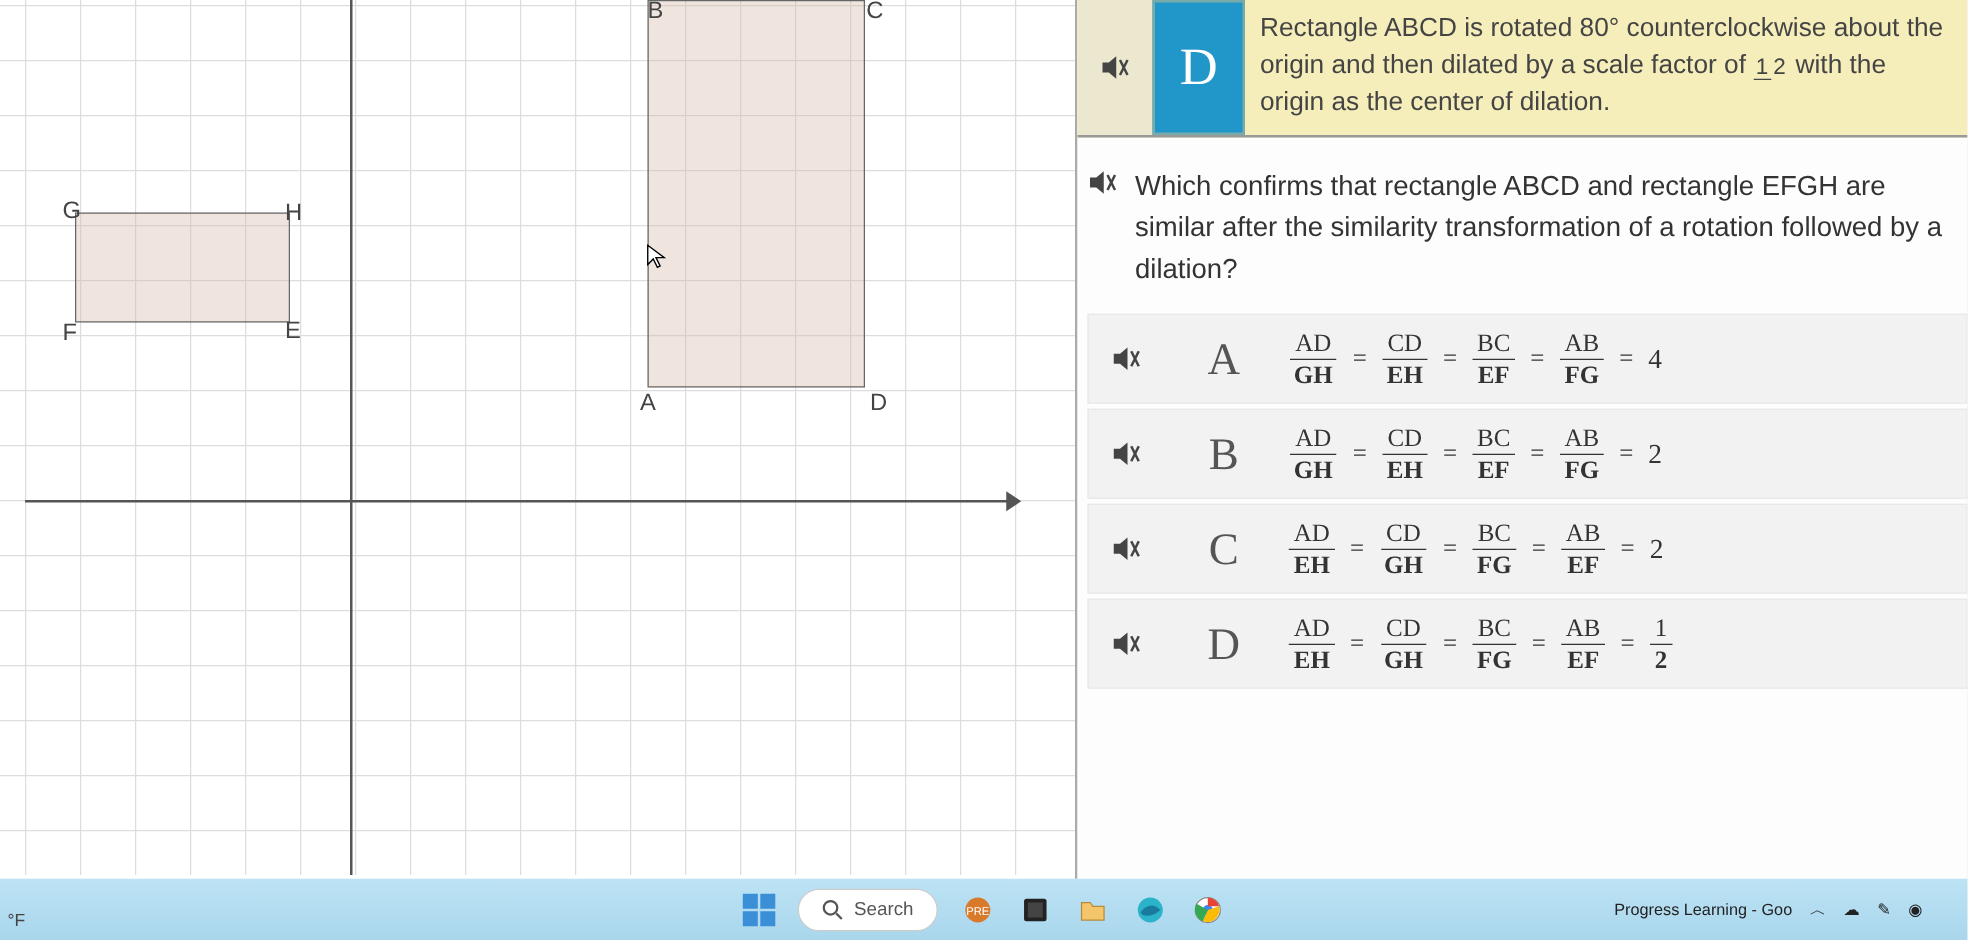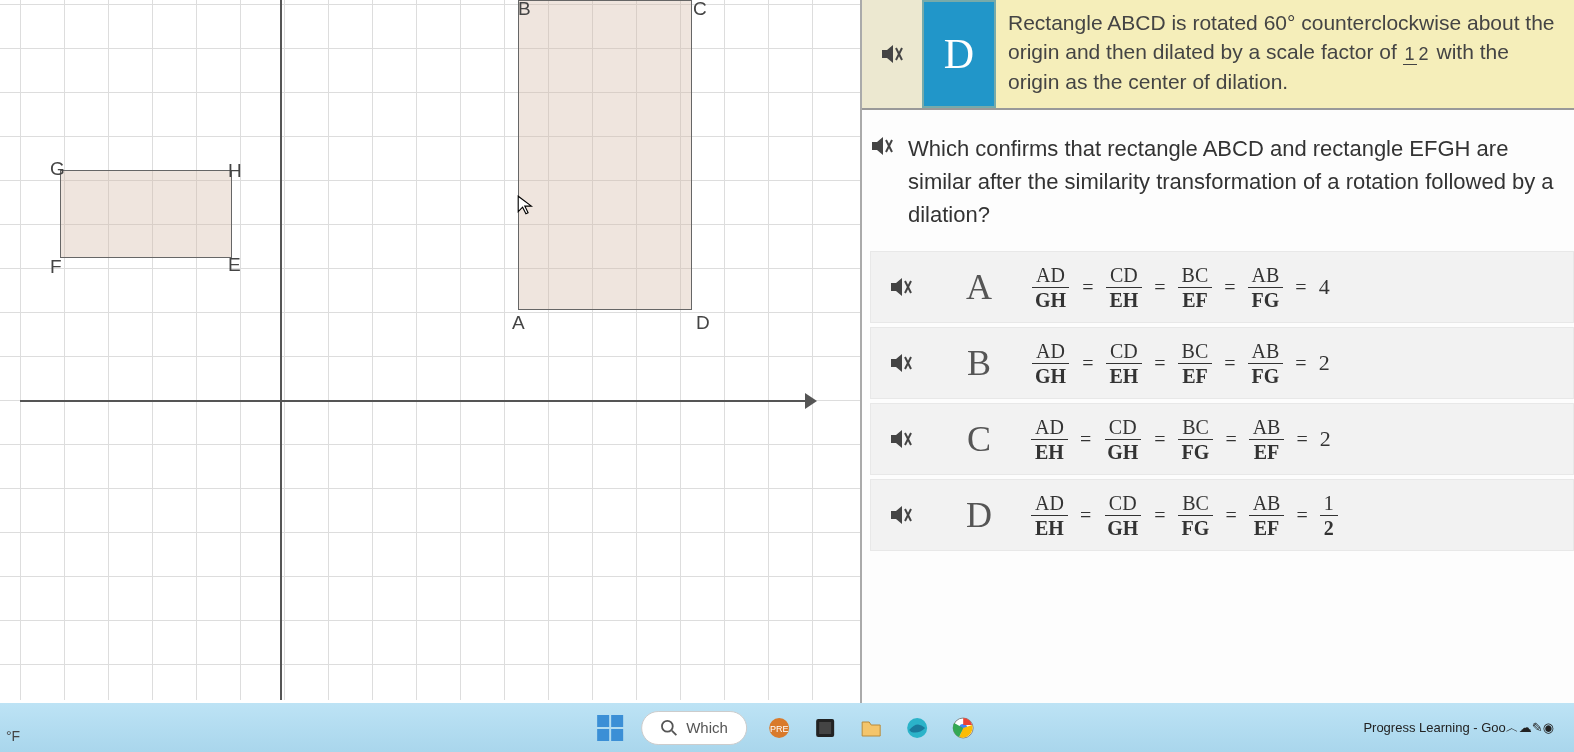--- a/index.html
+++ b/index.html
@@ -44,21 +44,21 @@
   .eq-sign { padding: 0 2px; }
 
   .speaker-ico svg { width: 24px; height: 20px; }
   .speaker-ico { color:#444; }
 
   .taskbar { position:absolute; bottom:0; left:0; width:1574px; height:49px; background: linear-gradient(#bde3f5,#a9d6ec); display:flex; align-items:center; }
   .taskbar .center { position:absolute; left:50%; transform:translateX(-50%); display:flex; align-items:center; gap:18px; }
   .taskbar .search { display:flex; align-items:center; gap:8px; background:#fff; border-radius:20px; padding:6px 18px; height:34px; border:1px solid #ccc; }
   .taskbar .search .mag { width:18px; height:18px; }
   .taskbar .search span { font-size:15px; color:#555; }
-  .taskbar .right { position:absolute; right:20px; display:flex; align-items:center; font-size:13px; color:#222; }
+  .taskbar .right { position:absolute; right:36px; display:flex; align-items:center; gap:14px; font-size:13px; color:#222; }
   .taskbar .tb-ico { width:28px; height:28px; display:flex; align-items:center; justify-content:center; }
   .taskbar .tb-ico svg { width:24px; height:24px; }
   .win-logo { width:26px; height:26px; display:grid; grid-template-columns:1fr 1fr; grid-template-rows:1fr 1fr; gap:2px; }
   .win-logo div { background:#3b8fd6; }
   .temp-label { position:absolute; left:6px; bottom:8px; font-size:14px; color:#444; }
 </style>
 </head>
 <body>
 
 <div class="screen">
@@ -125,21 +125,21 @@
       <div class="info-row">
         <div class="speaker-cell speaker-ico">
           <svg viewBox="0 0 24 20">
               <polygon points="2,6 7,6 13,1 13,19 7,14 2,14" fill="#444"></polygon>
               <line x1="16" y1="4" x2="22" y2="16" stroke="#444" stroke-width="2"></line>
               <line x1="22" y1="4" x2="16" y2="16" stroke="#444" stroke-width="2"></line>
             </svg>
         </div>
         <div class="letter-badge">D</div>
         <div class="desc">
-          <span>Rectangle ABCD is rotated 60° counterclockwise about the origin and then dilated by a scale factor of </span>
+          <span>Rectangle ABCD is rotated 80° counterclockwise about the origin and then dilated by a scale factor of </span>
           <span class="frnum"><span class="t">1</span><span class="b">2</span></span>
           <span> with the origin as the center of dilation.</span>
         </div>
       </div>
 
       <div class="question-row">
         <div class="spk speaker-ico">
           <svg viewBox="0 0 24 20">
               <polygon points="2,6 7,6 13,1 13,19 7,14 2,14" fill="#444"></polygon>
               <line x1="16" y1="4" x2="22" y2="16" stroke="#444" stroke-width="2"></line>
@@ -296,21 +296,21 @@
           <div></div>
           <div></div>
           <div></div>
           <div></div>
         </div>
       <div class="search">
         <svg class="mag" viewBox="0 0 20 20">
             <circle cx="8" cy="8" r="6" fill="none" stroke="#555" stroke-width="2"></circle>
             <line x1="13" y1="13" x2="18" y2="18" stroke="#555" stroke-width="2"></line>
           </svg>
-        <span>Which</span>
+        <span>Search</span>
       </div>
       <div class="tb-ico">
           <svg viewBox="0 0 24 24">
             <circle cx="12" cy="12" r="10" fill="#d97a2b"></circle>
             <text x="12" y="16" text-anchor="middle" font-size="9" fill="#fff">PRE</text>
           </svg>
         </div>
       <div class="tb-ico">
           <svg viewBox="0 0 24 24">
             <rect x="3" y="3" width="18" height="18" rx="2" fill="#222"></rect>

